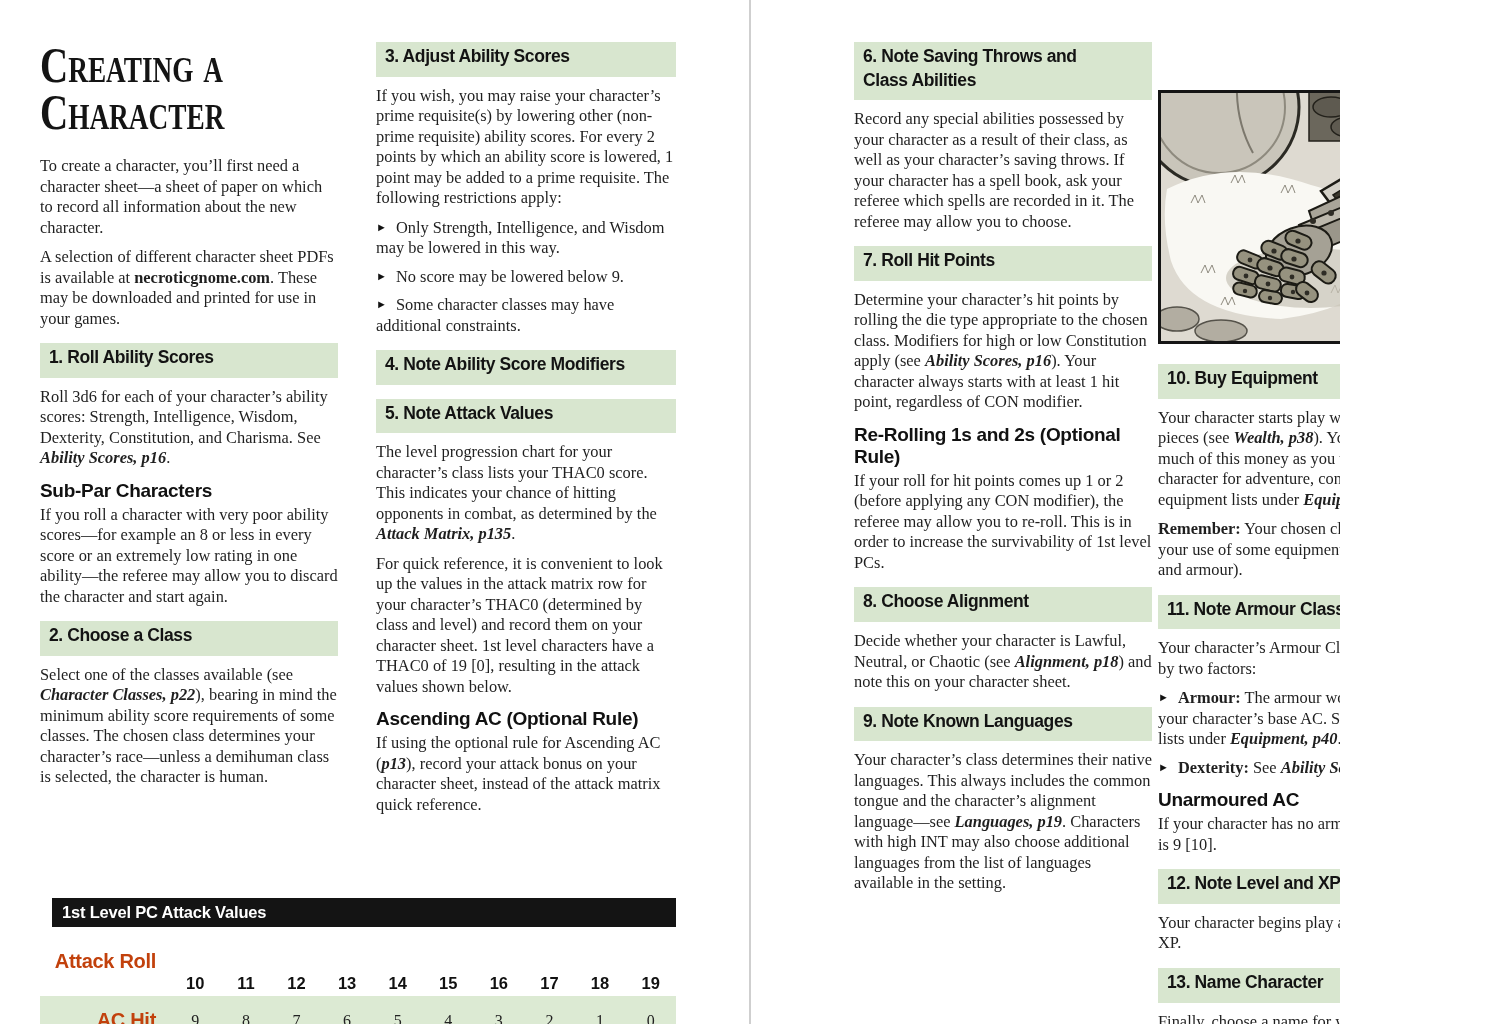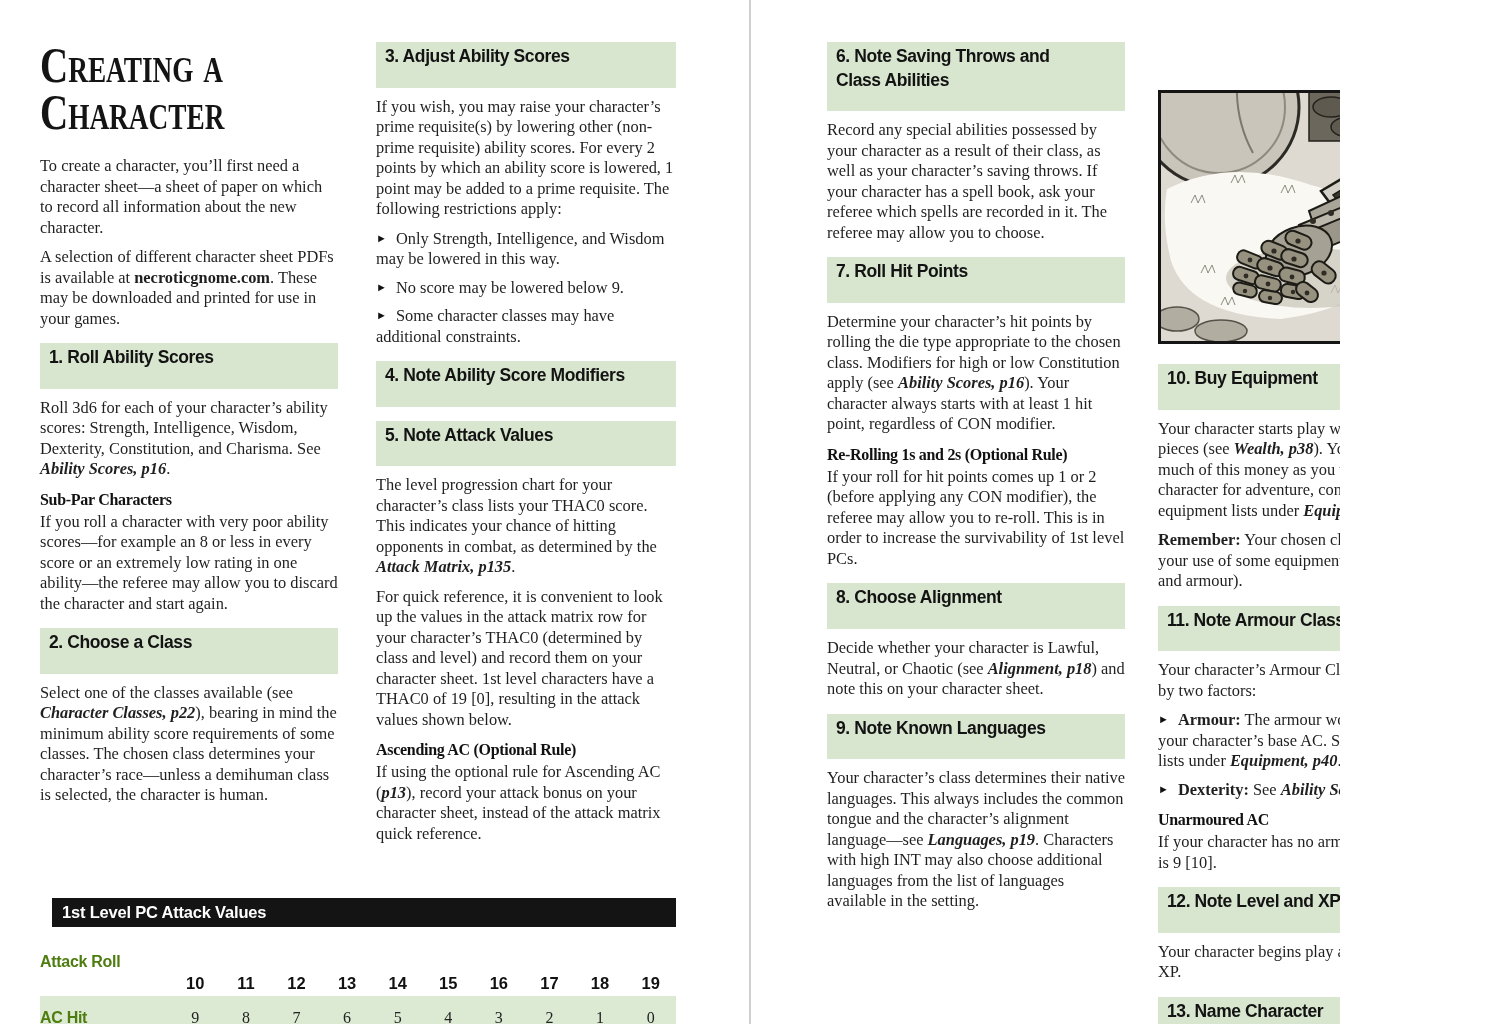--- a/index.html
+++ b/index.html
@@ -7,62 +7,62 @@
     width:1500px;height:1024px;background:#ffffff;
     font-family:"Liberation Serif",serif;color:#1f1f1f;
     -webkit-font-smoothing:antialiased;
   }
   .spread{position:relative;width:1340px;height:1024px;overflow:hidden;background:#fff;}
   .page-divider{position:absolute;left:749px;top:0;width:2px;height:1024px;background:#cfcfcf;}
 
   .col{position:absolute;top:42px;}
   #col1{left:40px;width:298px;}
   #col2{left:376px;width:300px;}
-  #col3{left:827px;width:298px;}
+  #col3{left:854px;width:298px;}
   #col4{left:1158px;width:304px;margin-top:48px;}
 
   
   .page-title{
     font-family:"Liberation Serif",serif;font-weight:bold;font-variant:small-caps;
     font-size:50px;line-height:0.94;color:#141414;
     transform:scaleX(0.78);transform-origin:0 0;width:130%;
     margin:0 0 20px 0;letter-spacing:0px;
   }
 
   p{font-size:16.4px;line-height:1.25;margin:0 0 9px 0;text-align:left;}
   .seg-b{font-weight:bold;}
   .seg-bi{font-weight:bold;font-style:italic;}
 
   .green-bar{
     background:#d8e6cf;color:#131313;
     font-family:"Liberation Sans",sans-serif;font-weight:bold;
     font-size:17.5px;line-height:1.35;letter-spacing:-0.4px;
-    padding:3px 4px 19px 9px;margin:14px 0 9px 0;white-space:nowrap;
+    padding:3px 4px 8px 9px;margin:14px 0 9px 0;white-space:nowrap;
   }
   .green-bar.two-line{white-space:normal;padding-right:40px;}
   .col > .green-bar:first-child{margin-top:0;}
 
   .sub-heading{
-    font-family:Liberation Serif, serif;font-weight:bold;
-    font-size:16px;letter-spacing:-0.3px;margin:11px 0 3px 0;color:#111;
+    font-family:Liberation Sans, sans-serif;font-weight:bold;
+    font-size:19px;letter-spacing:-0.3px;margin:11px 0 3px 0;color:#111;
   }
 
   p.bullet{margin-bottom:8px;}
   p.bullet .tri{font-size:11px;position:relative;top:-2px;margin-right:9px;color:#111;}
 
   
   .attack-table{position:absolute;left:40px;top:898px;width:636px;font-family:"Liberation Sans",sans-serif;}
   .attack-table .t-head{
     background:#141414;color:#ffffff;font-weight:bold;font-size:16.5px;
     letter-spacing:-0.2px;padding:5px 10px 5px 10px;margin-left:12px;
   }
   .t-row{display:grid;grid-template-columns:130px repeat(10,50.6px);align-items:center;}
   .t-row.roll{background:#ffffff;padding:3px 0;}
   .t-row.achit{background:#dcead3;padding:13px 0;}
-  .t-label{font-weight:bold;font-size:16px;text-align:left;padding-right:14px;letter-spacing:-0.3px;color:#4d7c0f;}
+  .t-label{font-weight:bold;font-size:20px;text-align:right;padding-right:14px;letter-spacing:-0.3px;color:#c2410c;}
   .t-cell{text-align:center;font-size:16.5px;}
   .t-row.roll .t-cell{font-weight:bold;color:#111;margin-top:44px;}
   .t-row.achit .t-cell{font-family:"Liberation Serif",serif;font-weight:normal;font-size:16px;color:#222;}
 
   
   .illo{width:298px;height:248px;border:3px solid #151515;display:block;background:#e3e0d8;margin-bottom:20px;}
 </style>
 </head>
 <body>
 

